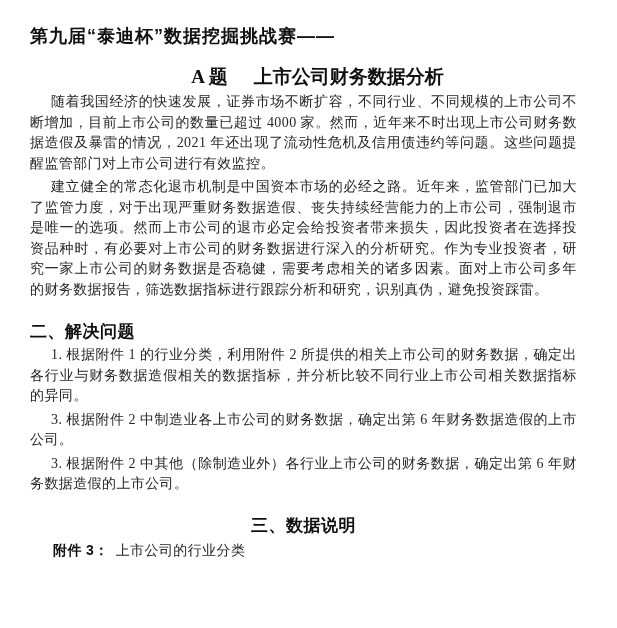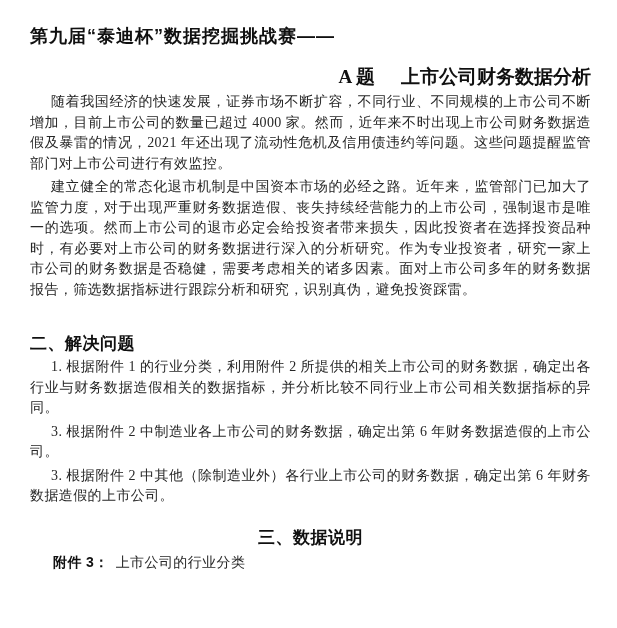--- a/index.html
+++ b/index.html
@@ -4,59 +4,59 @@
 <style>
   html, body { margin: 0; padding: 0; }
   body {
     width: 617px; height: 628px;
     background: #ffffff;
     overflow: hidden;
   }
   .page {
     box-sizing: border-box;
     width: 617px; height: 628px;
-    padding: 25px 26px 0 30px;
+    padding: 25px 40px 0 30px;
     background: #ffffff;
     font-family: "Liberation Serif", serif;
     color: #262626;
   }
   .doc-title {
     margin: 0;
     font-family: "Liberation Sans", sans-serif;
     font-weight: 700;
     font-size: 18px;
     line-height: 22px;
     letter-spacing: 1px;
     color: #101010;
   }
   .problem-title {
     margin: 18px 0 0 0;
     padding-left: 28px;
-    text-align: right;
+    text-align: center;
     font-family: "Liberation Sans", sans-serif;
     font-weight: 700;
     font-size: 19px;
     line-height: 24px;
     color: #101010;
   }
   .problem-title .prefix {
     font-family: "Liberation Serif", serif;
     margin-right: 26px;
   }
   .section-heading {
     margin: 0;
     font-family: "Liberation Sans", sans-serif;
     font-weight: 700;
     font-size: 17px;
     line-height: 20px;
     letter-spacing: 0.5px;
     color: #101010;
   }
   .section-background .section-heading { margin-top: 32px; }
-  .section-tasks .section-heading { margin-top: 34px; }
+  .section-tasks .section-heading { margin-top: 22px; }
   .section-data .section-heading { margin-top: 21px; text-align: center; }
   .body-par {
     margin: 3px 0 0 0;
     font-size: 14px;
     line-height: 20.5px;
     letter-spacing: 0.4px;
     text-align: justify;
     text-indent: 21px;
     color: #262626;
   }

